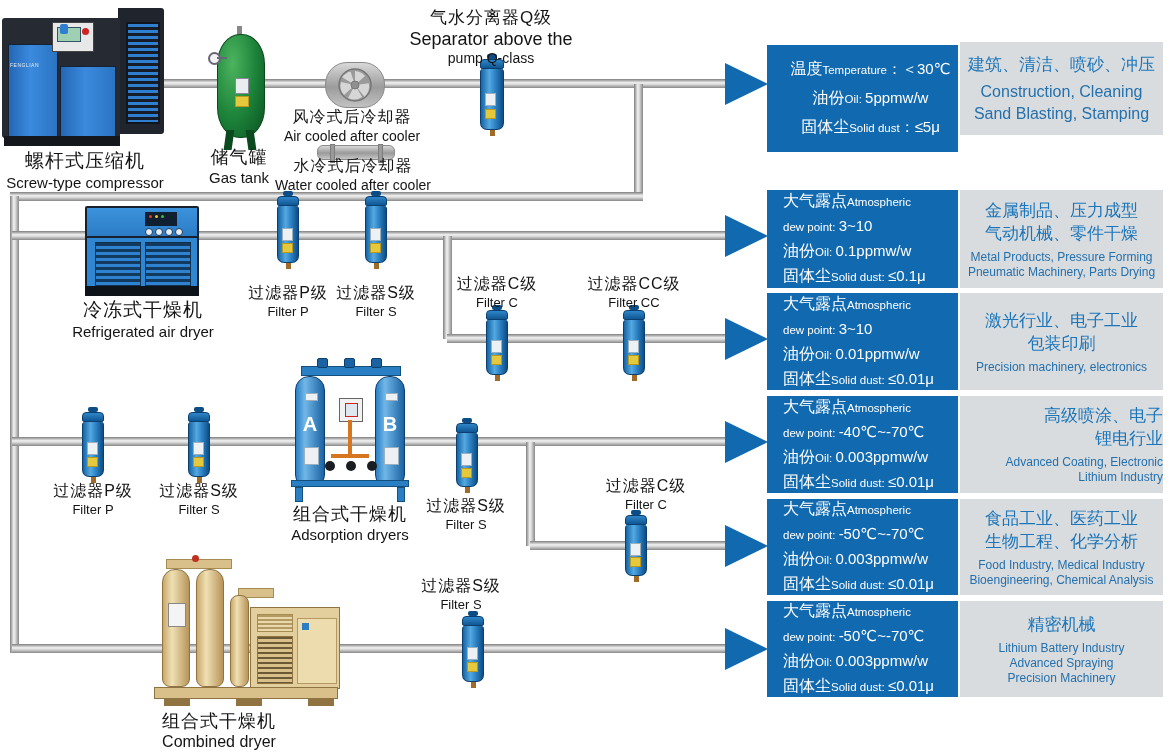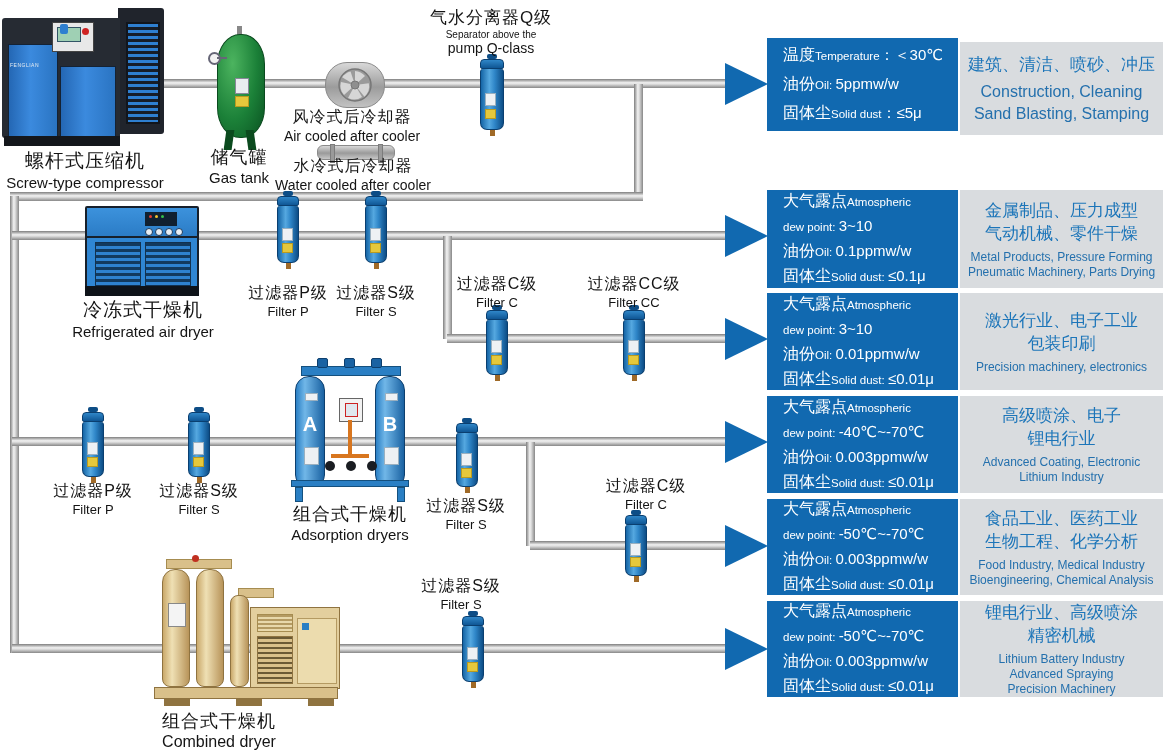--- a/index.html
+++ b/index.html
@@ -367,21 +367,21 @@
     <div class="eq-label" style="left: 203px; top: 156px;">
       <div class="lab-zh" style="font-size: 16px;">水冷式后冷却器</div>
       <div class="lab-en" style="font-size: 14px;">Water cooled after cooler</div>
     </div>
     <div class="eq-label" style="left: 202px; top: 107px;">
       <div class="lab-zh" style="font-size: 16px;">风冷式后冷却器</div>
       <div class="lab-en" style="font-size: 14px;">Air cooled after cooler</div>
     </div>
     <div class="eq-label" style="left: 341px; top: 6px;">
       <div class="lab-zh" style="font-size: 17px;">气水分离器Q级</div>
-      <div class="lab-en" style="font-size: 10px;">Separator above the</div>
+      <div class="lab-en" style="font-size: 18px;">Separator above the</div>
       <div class="lab-en" style="font-size: 14px;">pump Q-class</div>
     </div>
     <div class="eq-label" style="left: -7px; top: 297px;">
       <div class="lab-zh" style="font-size: 19px;">冷冻式干燥机</div>
       <div class="lab-en" style="font-size: 15px;">Refrigerated air dryer</div>
     </div>
     <div class="eq-label" style="left: 200px; top: 502px;">
       <div class="lab-zh" style="font-size: 18px;">组合式干燥机</div>
       <div class="lab-en" style="font-size: 15px;">Adsorption dryers</div>
     </div>
@@ -418,21 +418,21 @@
       <div class="lab-en" style="font-size: 13px;">Filter S</div>
     </div>
     <div class="eq-label" style="left: 496px; top: 476px;">
       <div class="lab-zh" style="font-size: 16px;">过滤器C级</div>
       <div class="lab-en" style="font-size: 13px;">Filter C</div>
     </div>
     <div class="eq-label" style="left: 311px; top: 576px;">
       <div class="lab-zh" style="font-size: 16px;">过滤器S级</div>
       <div class="lab-en" style="font-size: 13px;">Filter S</div>
     </div>
-    <div class="spec-box three" style="top: 38px; height: 93px;">
+    <div class="spec-box three" style="top: 45px; height: 107px; text-align: center;">
       <div class="spec-line"><span class="sg-zh">温度</span><span class="sg-en">Temperature</span><span class="sg-val">：＜30℃</span></div>
       <div class="spec-line"><span class="sg-zh">油份</span><span class="sg-en">Oil: </span><span class="sg-val">5ppmw/w</span></div>
       <div class="spec-line"><span class="sg-zh">固体尘</span><span class="sg-en">Solid dust</span><span class="sg-val">：≤5μ</span></div>
     </div>
     <div class="app-box" style="top: 42px; height: 93px;">
       <div class="app-zh">建筑、清洁、喷砂、冲压</div>
       <div class="app-gap"></div>
       <div class="app-en lg">Construction, Cleaning</div>
       <div class="app-en lg">Sand Blasting, Stamping</div>
     </div>
@@ -460,21 +460,21 @@
       <div class="app-zh">包装印刷</div>
       <div class="app-gap"></div>
       <div class="app-en sm">Precision machinery, electronics</div>
     </div>
     <div class="spec-box" style="top: 396px; height: 97px;">
       <div class="spec-line"><span class="sg-zh">大气露点</span><span class="sg-en">Atmospheric</span></div>
       <div class="spec-line"><span class="sg-en">dew point: </span><span class="sg-val">-40℃~-70℃</span></div>
       <div class="spec-line"><span class="sg-zh">油份</span><span class="sg-en">Oil: </span><span class="sg-val">0.003ppmw/w</span></div>
       <div class="spec-line"><span class="sg-zh">固体尘</span><span class="sg-en">Solid dust: </span><span class="sg-val">≤0.01μ</span></div>
     </div>
-    <div class="app-box" style="top: 396px; height: 97px;">
+    <div class="app-box" style="top: 396px; height: 97px; text-align: right;">
       <div class="app-zh">高级喷涂、电子</div>
       <div class="app-zh">锂电行业</div>
       <div class="app-gap"></div>
       <div class="app-en sm">Advanced Coating, Electronic</div>
       <div class="app-en sm">Lithium Industry</div>
     </div>
     <div class="spec-box" style="top: 499px; height: 96px;">
       <div class="spec-line"><span class="sg-zh">大气露点</span><span class="sg-en">Atmospheric</span></div>
       <div class="spec-line"><span class="sg-en">dew point: </span><span class="sg-val">-50℃~-70℃</span></div>
       <div class="spec-line"><span class="sg-zh">油份</span><span class="sg-en">Oil: </span><span class="sg-val">0.003ppmw/w</span></div>
@@ -487,20 +487,19 @@
       <div class="app-en sm">Food Industry, Medical Industry</div>
       <div class="app-en sm">Bioengineering, Chemical Analysis</div>
     </div>
     <div class="spec-box" style="top: 601px; height: 96px;">
       <div class="spec-line"><span class="sg-zh">大气露点</span><span class="sg-en">Atmospheric</span></div>
       <div class="spec-line"><span class="sg-en">dew point: </span><span class="sg-val">-50℃~-70℃</span></div>
       <div class="spec-line"><span class="sg-zh">油份</span><span class="sg-en">Oil: </span><span class="sg-val">0.003ppmw/w</span></div>
       <div class="spec-line"><span class="sg-zh">固体尘</span><span class="sg-en">Solid dust: </span><span class="sg-val">≤0.01μ</span></div>
     </div>
     <div class="app-box" style="top: 601px; height: 96px;">
-      <div class="app-zh">锂电行业、高级喷涂</div>
       <div class="app-zh">精密机械</div>
       <div class="app-gap"></div>
       <div class="app-en sm">Lithium Battery Industry</div>
       <div class="app-en sm">Advanced Spraying</div>
       <div class="app-en sm">Precision Machinery</div>
     </div>
   </div>
 
 </body></html>

